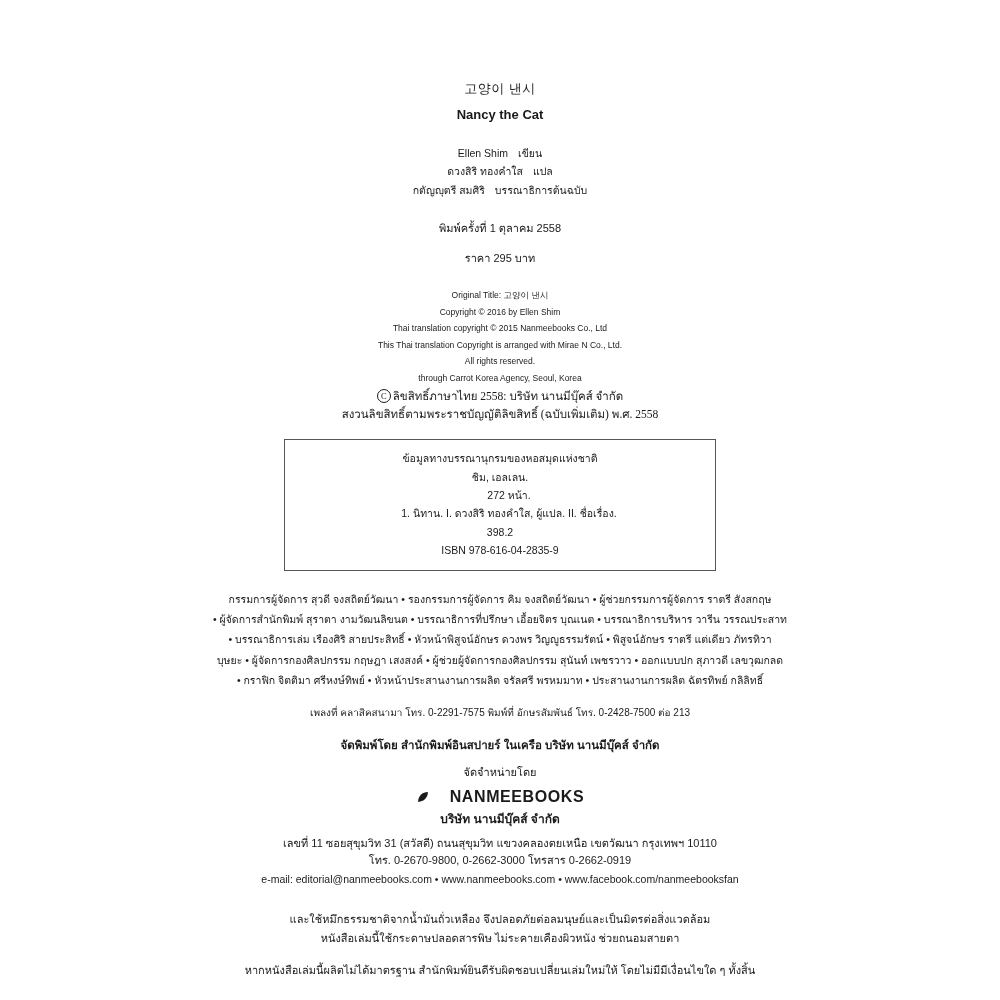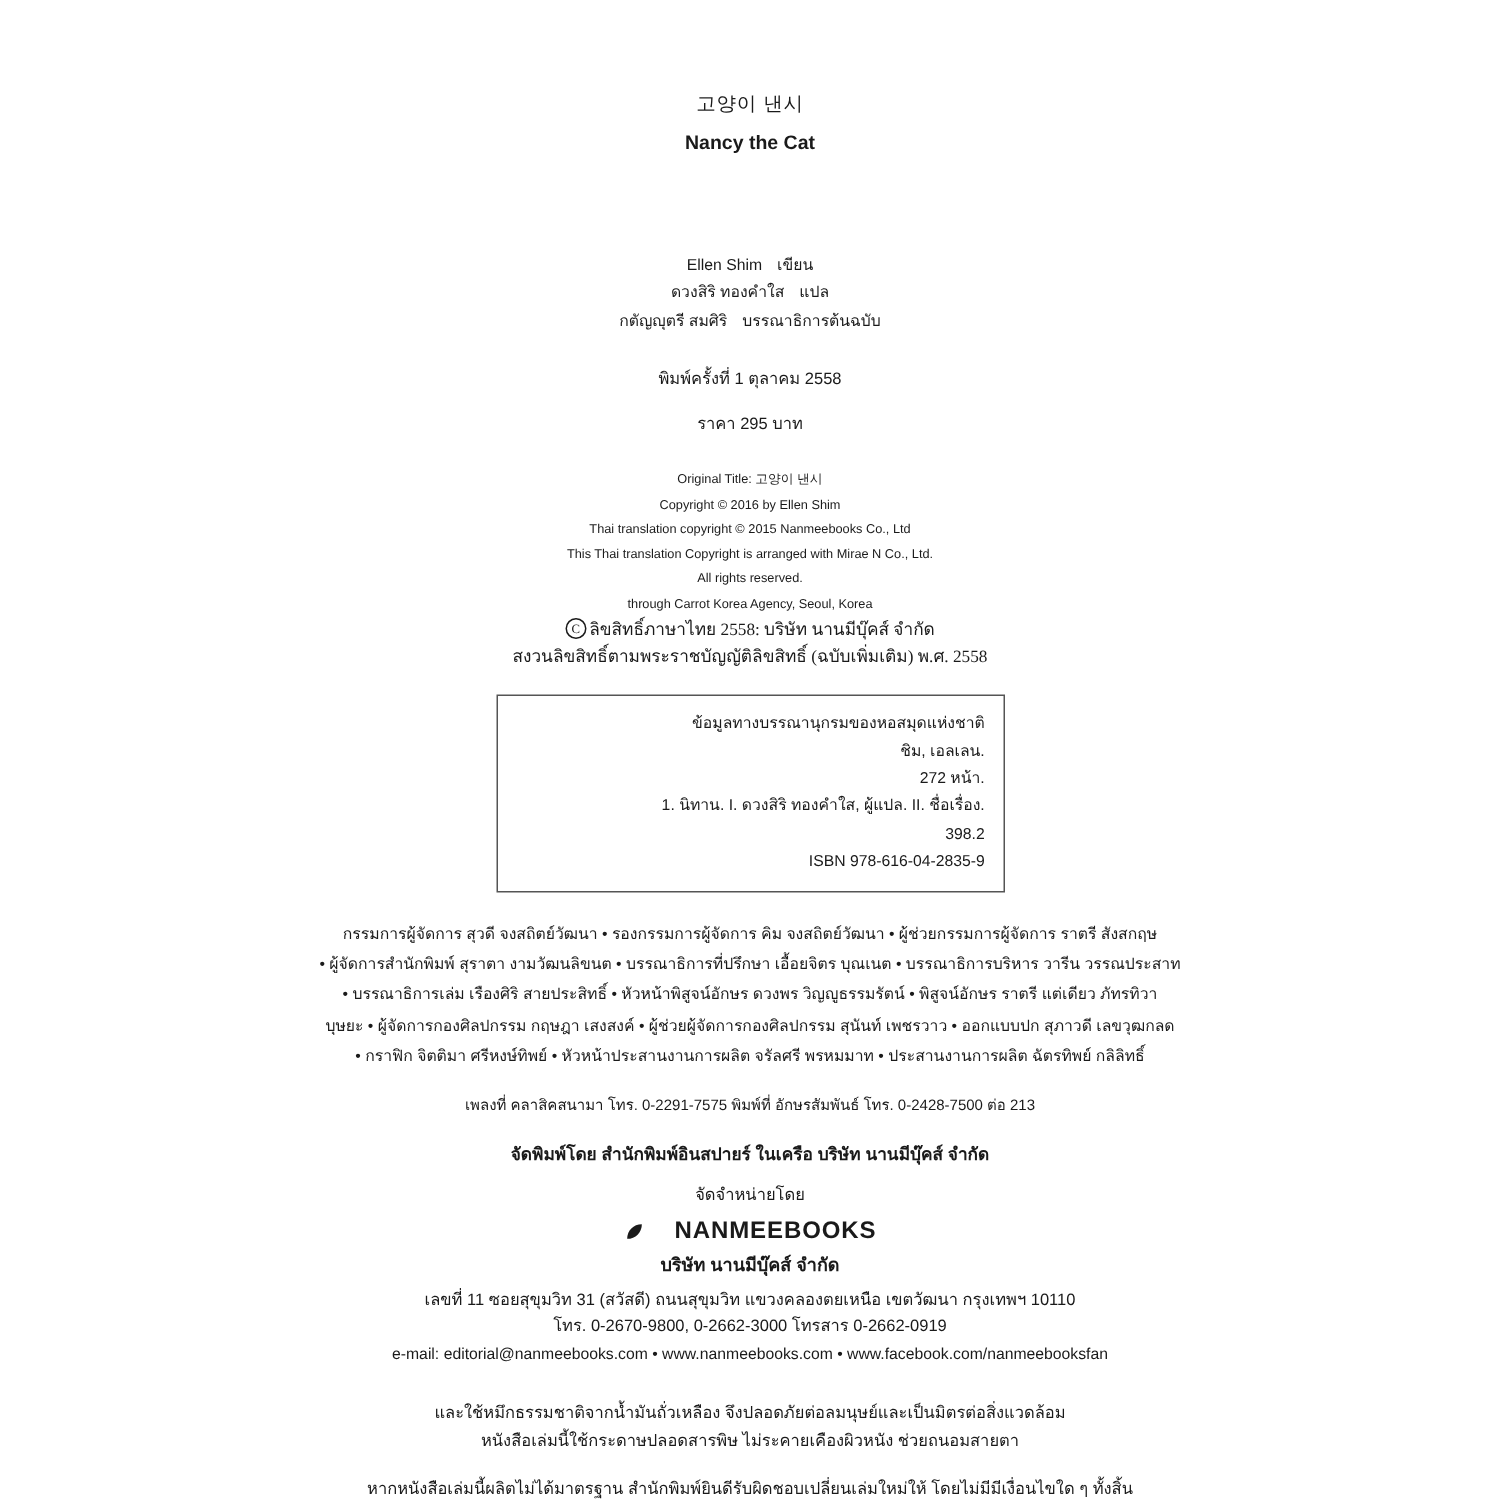--- a/index.html
+++ b/index.html
@@ -11,40 +11,39 @@
     width: 1000px;
     height: 1000px;
     font-family: "Liberation Sans", sans-serif;
     color: #1a1a1a;
     overflow: hidden;
   }
   .page {
     width: 1000px;
     height: 1000px;
     box-sizing: border-box;
-    padding: 60px 150px 20px 150px;
+    padding: 80px 150px 20px 150px;
     display: flex;
     flex-direction: column;
     align-items: center;
   }
   .title-kr {
     font-size: 13px;
     letter-spacing: 0.5px;
     margin-bottom: 9px;
   }
   .title-en {
     font-size: 13px;
     font-weight: bold;
     margin-bottom: 22px;
   }
   .credit {
     font-size: 10.5px;
     line-height: 1.75;
     text-align: center;
-    margin-top: 44px;
   }
   .credit .sp {
     display: inline-block;
     width: 10px;
   }
   .printinfo {
     font-size: 11px;
     margin-top: 20px;
   }
   .price {
@@ -72,26 +71,26 @@
     border-radius: 50%;
     font-size: 8.5px;
     line-height: 12px;
     text-align: center;
     vertical-align: 1px;
     margin-right: 2px;
   }
   .cip {
     margin-top: 16px;
     border: 1px solid #555;
-    width: 339px;
+    width: 432px;
     box-sizing: border-box;
     padding: 9px 12px 10px 12px;
     font-size: 10.5px;
     line-height: 1.75;
-    text-align: right;
+    text-align: center;
   }
   .cip .indent {
     padding-left: 18px;
   }
   .staff {
     margin-top: 18px;
     font-size: 10.5px;
     line-height: 1.95;
     text-align: center;
     width: 640px;

